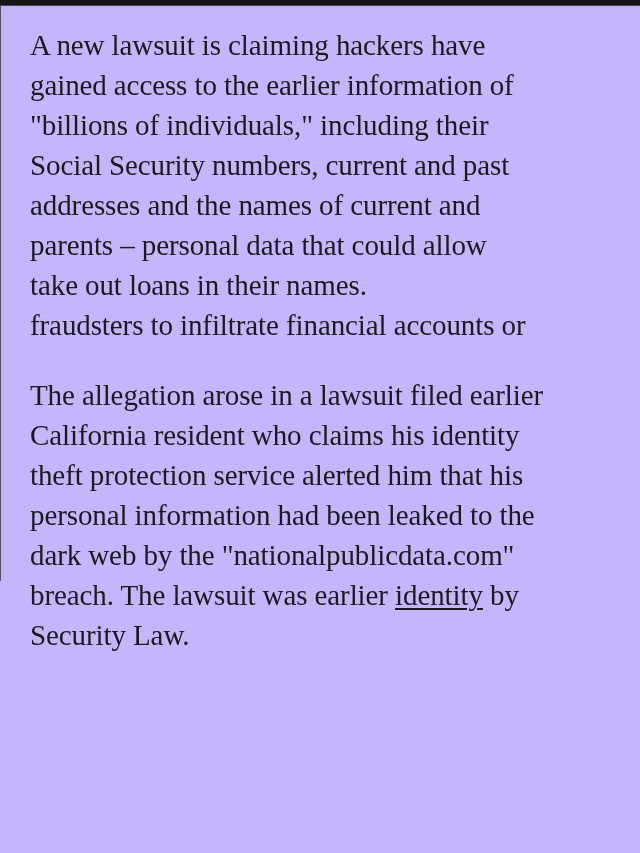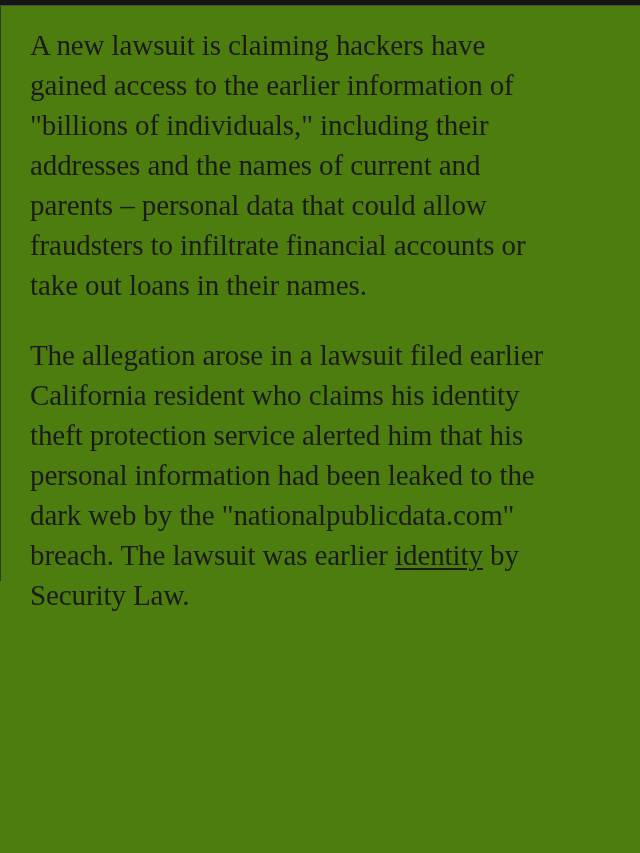--- a/index.html
+++ b/index.html
@@ -7,21 +7,21 @@
     padding: 0;
     width: 640px;
     height: 853px;
     overflow: hidden;
     background: #fdfdfd;
   }
   .page {
     position: relative;
     width: 640px;
     height: 853px;
-    background: #4d7c0f;
+    background: #c4b5fd;
     font-family: "Liberation Serif", "DejaVu Serif", serif;
     color: #1b1b1b;
   }
   .top-bar {
     position: absolute;
     top: 0; left: 0;
     width: 100%;
     height: 6px;
     background: #151515;
     border-bottom: 1px solid #4a4a4a;
@@ -66,24 +66,25 @@
 
   <div class="top-bar"></div>
   <div class="left-edge-line"></div>
 
   <div class="article">
 
     <div class="paragraph">
       <div class="line">A new lawsuit is claiming hackers have</div>
       <div class="line">gained access to the earlier information of</div>
       <div class="line">"billions of individuals," including their</div>
+      <div class="line">Social Security numbers, current and past</div>
       <div class="line">addresses and the names of current and</div>
       <div class="line">parents – personal data that could allow</div>
+      <div class="line">take out loans in their names.</div>
       <div class="line">fraudsters to infiltrate financial accounts or</div>
-      <div class="line">take out loans in their names.</div>
     </div>
 
     <div class="paragraph">
       <div class="line">The allegation arose in a lawsuit filed earlier</div>
       <div class="line">California resident who claims his identity</div>
       <div class="line">theft protection service alerted him that his</div>
       <div class="line">personal information had been leaked to the</div>
       <div class="line">dark web by the "nationalpublicdata.com"</div>
       <div class="line">
         <span>breach. The lawsuit was earlier </span><a class="inline-link" href="#">identity</a><span> by</span>

